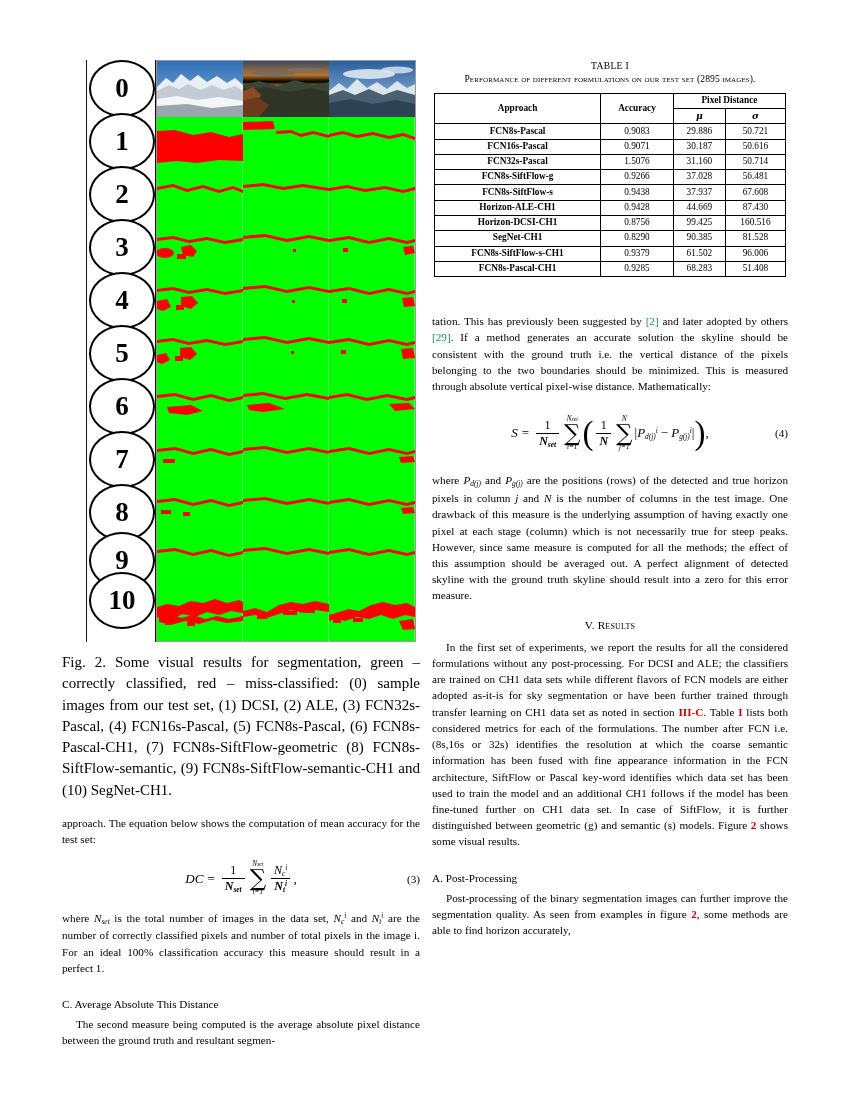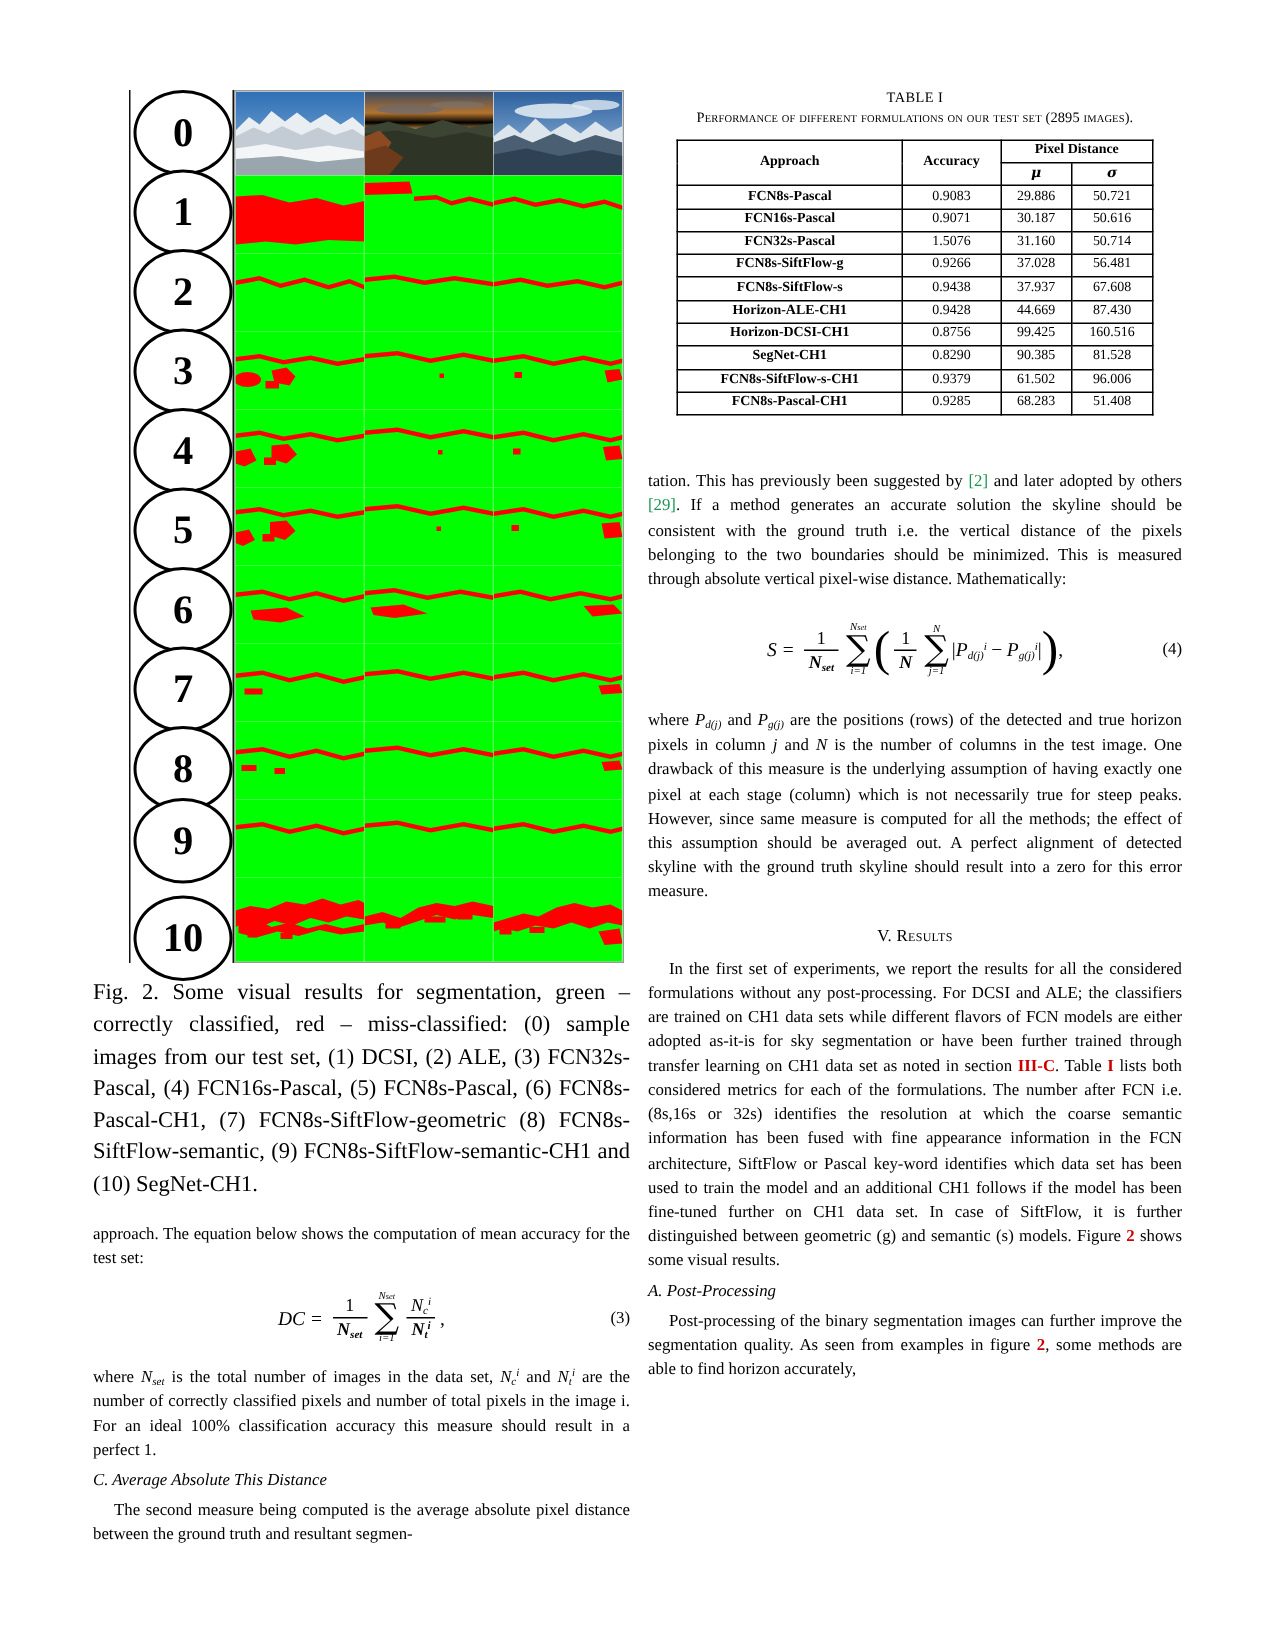--- a/index.html
+++ b/index.html
@@ -114,22 +114,21 @@
     font-size: 11.2px;
     line-height: 1.45;
     text-align: justify;
     margin: 0 0 2px 0;
     text-indent: 14px;
     color: #000;
   }
   .para.noindent { text-indent: 0; }
   .subhead {
     font-size: 11.2px;
-    font-style: italic;
-    margin: 6px 0 6px 0;
+    margin: 22px 0 6px 0;
     color: #000;
   }
   .sechead {
     font-size: 11.2px;
     text-align: center;
     margin: 15px 0 8px 0;
     letter-spacing: .2px;
   }
   .sechead .sc { font-variant: small-caps; }
 
@@ -187,21 +186,21 @@
   .table-title {
     text-align: center;
     font-size: 9.6px;
     line-height: 1.35;
   }
   .table-title .t1 { letter-spacing: .3px; }
   .table-title .t2 { font-variant: small-caps; letter-spacing: .1px; }
   table.perf {
     border-collapse: collapse;
     margin: 7px auto 16px auto;
-    width: 318px;
+    width: 352px;
     font-size: 9.3px;
   }
   table.perf th, table.perf td {
     border: 0.9px solid #000;
     text-align: center;
     padding: 1.2px 2px;
     line-height: 1.28;
   }
   table.perf th { font-weight: bold; }
   table.perf td.approach { font-weight: bold; }
@@ -223,21 +222,21 @@
           <div class="fig-circle" style="top:0px">0</div>
           <div class="fig-circle" style="top:53px">1</div>
           <div class="fig-circle" style="top:106px">2</div>
           <div class="fig-circle" style="top:159px">3</div>
           <div class="fig-circle" style="top:212px">4</div>
           <div class="fig-circle" style="top:265px">5</div>
           <div class="fig-circle" style="top:318px">6</div>
           <div class="fig-circle" style="top:371px">7</div>
           <div class="fig-circle" style="top:424px">8</div>
           <div class="fig-circle" style="top:472px">9</div>
-          <div class="fig-circle" style="top:537px">10</div>
+          <div class="fig-circle" style="top:512px">10</div>
         </div>
 
         <div class="fig-images">
 
           <div class="seg-row" style="top:0px;height:56px">
             <div class="seg-cell photo">
               <svg viewBox="0 0 86 56" preserveAspectRatio="none">
                 <defs>
                     <linearGradient id="sky1" x1="0" y1="0" x2="0" y2="1">
                   <stop offset="0" stop-color="#2f6fb5"></stop>

